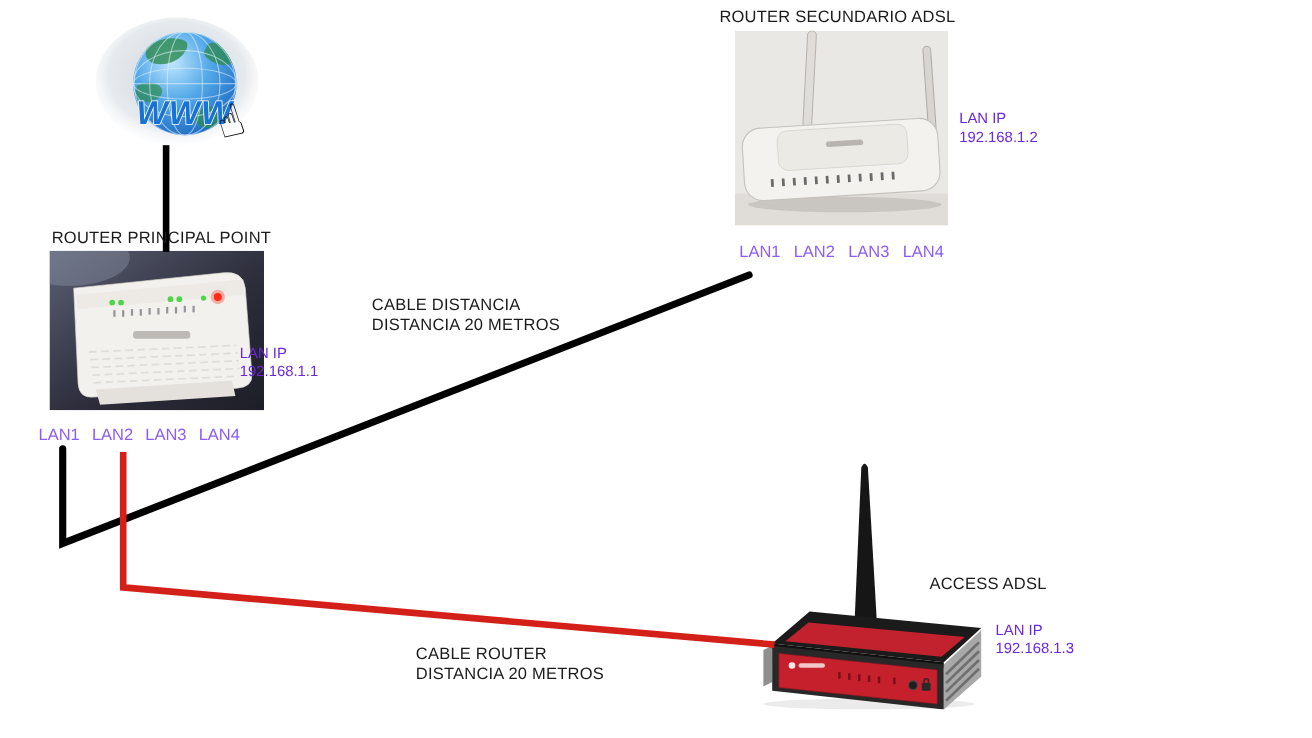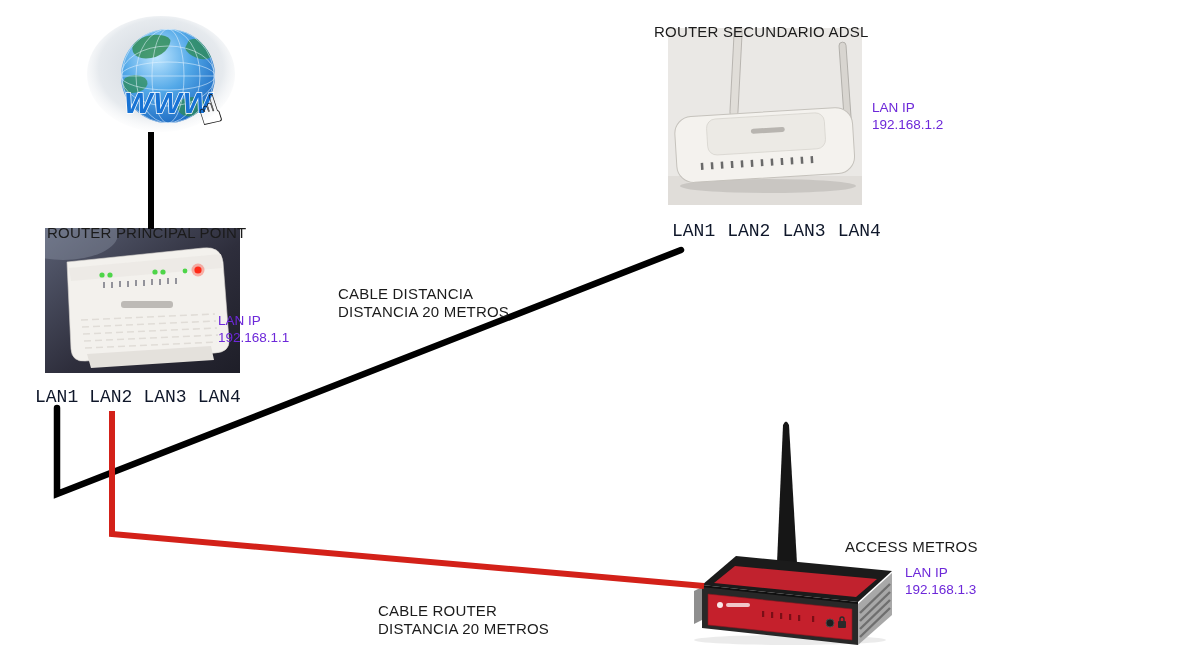--- a/index.html
+++ b/index.html
@@ -3,30 +3,30 @@
 <meta charset="utf-8">
 <style>
   html,body { margin:0; padding:0; background:#ffffff; }
   #canvas {
     position:relative; width:1193px; height:671px; overflow:hidden;
     background:#ffffff; font-family:"Liberation Sans", sans-serif;
   }
   .label {
     position:absolute; font-family:"Liberation Sans", sans-serif;
     font-size:15px; color:#1b1b1b; white-space:nowrap; z-index:10;
-    line-height:18px; letter-spacing:0.2px;margin-top:16px;
+    line-height:18px; letter-spacing:0.2px;
   }
   .ip {
     position:absolute; font-family:"Liberation Sans", sans-serif;
     font-size:13.5px; color:#6d28d9; white-space:nowrap; z-index:11;
     line-height:17px;
   }
   .ports {
     position:absolute; display:flex; z-index:10;
-    font-family:Liberation Mono, monospace; font-size:18px; color:#0f172a;
+    font-family:Liberation Sans, sans-serif; font-size:15px; color:#8b5cf6;
   }
   .ports span { display:inline-block; }
   .device { position:absolute; z-index:2; }
   #cables { position:absolute; left:0; top:0; z-index:3; }
 </style>
 </head>
 <body>
 
 <div id="canvas">
 
@@ -211,20 +211,20 @@
   <div class="label" style="left:338px; top:269px;">
     <div>CABLE DISTANCIA</div>
     <div>DISTANCIA 20 METROS</div>
   </div>
 
   <div class="label" style="left:378px; top:586px;">
     <div>CABLE ROUTER</div>
     <div>DISTANCIA 20 METROS</div>
   </div>
 
-  <div class="label" style="left:845px; top:522px;">ACCESS METROS</div>
+  <div class="label" style="left:845px; top:522px;">ACCESS ADSL</div>
 
   <div class="ip" style="left:905px; top:564px;">
     <div>LAN IP</div>
     <div>192.168.1.3</div>
   </div>
 
 </div>
 
 </body></html>

